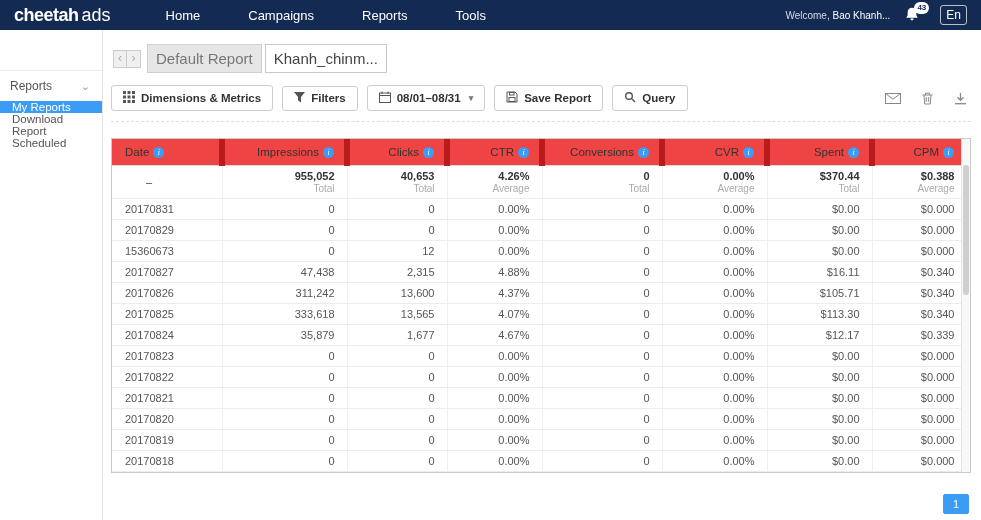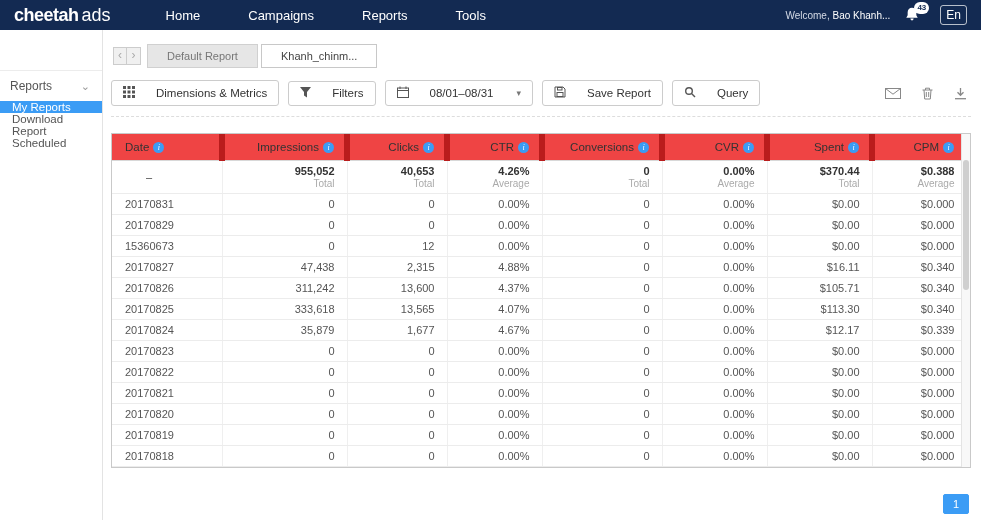--- a/index.html
+++ b/index.html
@@ -33,29 +33,29 @@
   .sb-item.active { background:#3b9cf5; color:#fff; }
 
   .main { flex:1; position:relative; padding:14px 10px 0 8px; }
 
   
   .tabs-row { display:flex; align-items:center; margin-left:2px; }
   .tab-arrows { display:flex; margin-right:6px; }
   .tab-arrow { width:14px; height:18px; border:1px solid #ccc; background:#f0f0f0;
     color:#aaa; font-size:12px; line-height:15px; text-align:center; cursor:pointer; }
   .tab-arrow + .tab-arrow { border-left:none; }
-  .tab { padding:5px 19px; font-size:11px; color:#777; background:#e6e6e6;
+  .tab { padding:5px 8px; font-size:15px; color:#777; background:#e6e6e6;
     border:1px solid #d0d0d0; margin-right:3px; cursor:pointer; white-space:nowrap; }
   .tab.active { background:#fff; color:#444; border-color:#c8c8c8; }
 
   
   .toolbar { display:flex; align-items:center; gap:9px; margin-top:12px; }
-  .btn { display:inline-flex; align-items:center; gap:21px; border:1px solid #ccc;
+  .btn { display:inline-flex; align-items:center; gap:6px; border:1px solid #ccc;
     border-radius:3px; background:#fff; padding:5px 11px; font-size:11.5px; color:#333;
-    cursor:pointer; white-space:nowrap; font-family:"Liberation Sans", sans-serif; }
+    cursor:pointer; white-space:nowrap; font-family:"Liberation Sans", sans-serif;font-weight:bold; }
   .btn .caret { color:#777; font-size:9px; margin-left:2px; }
   .tool-icons { margin-left:auto; display:flex; gap:20px; align-items:center; margin-right:4px; }
   .tool-icon { cursor:pointer; display:inline-flex; }
 
   .divider { border-top:1px dashed #ddd; margin:10px 0 0 0; }
 
   
   .table-wrap { margin-top:16px; border:1px solid #c9c9c9; position:relative; background:#fff; }
   table { border-collapse:collapse; table-layout:fixed; width:calc(100% - 9px); }
   col.c0{width:110px} col.c1{width:125px} col.c2{width:100px} col.c3{width:95px}

